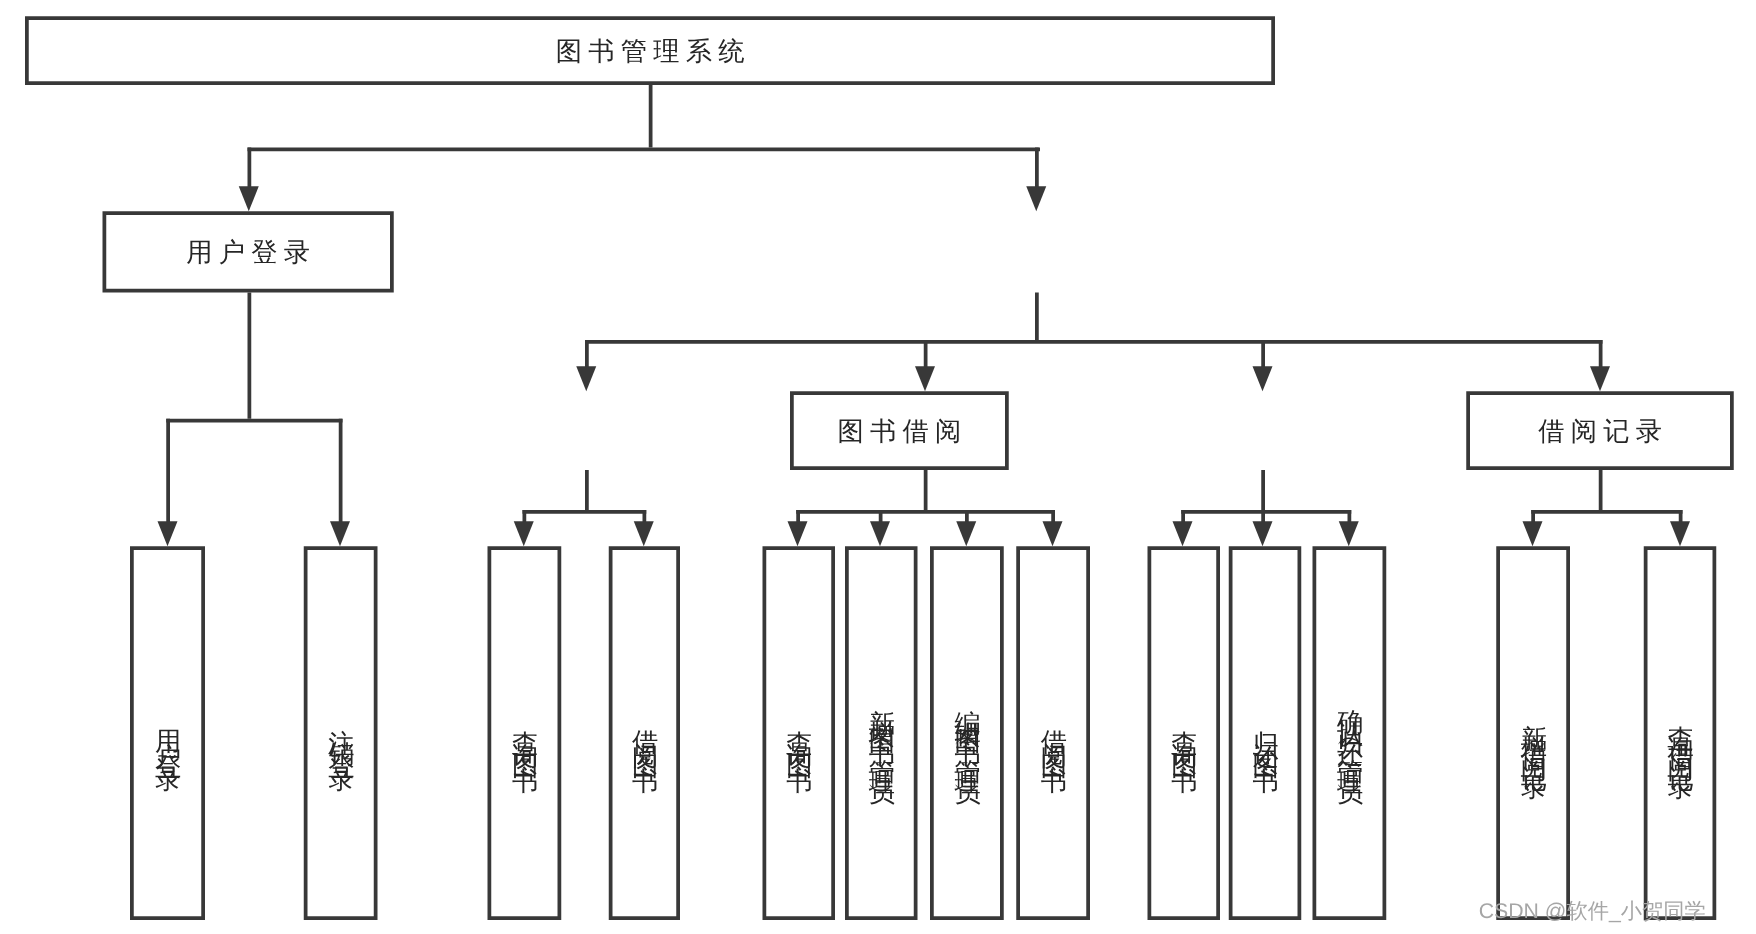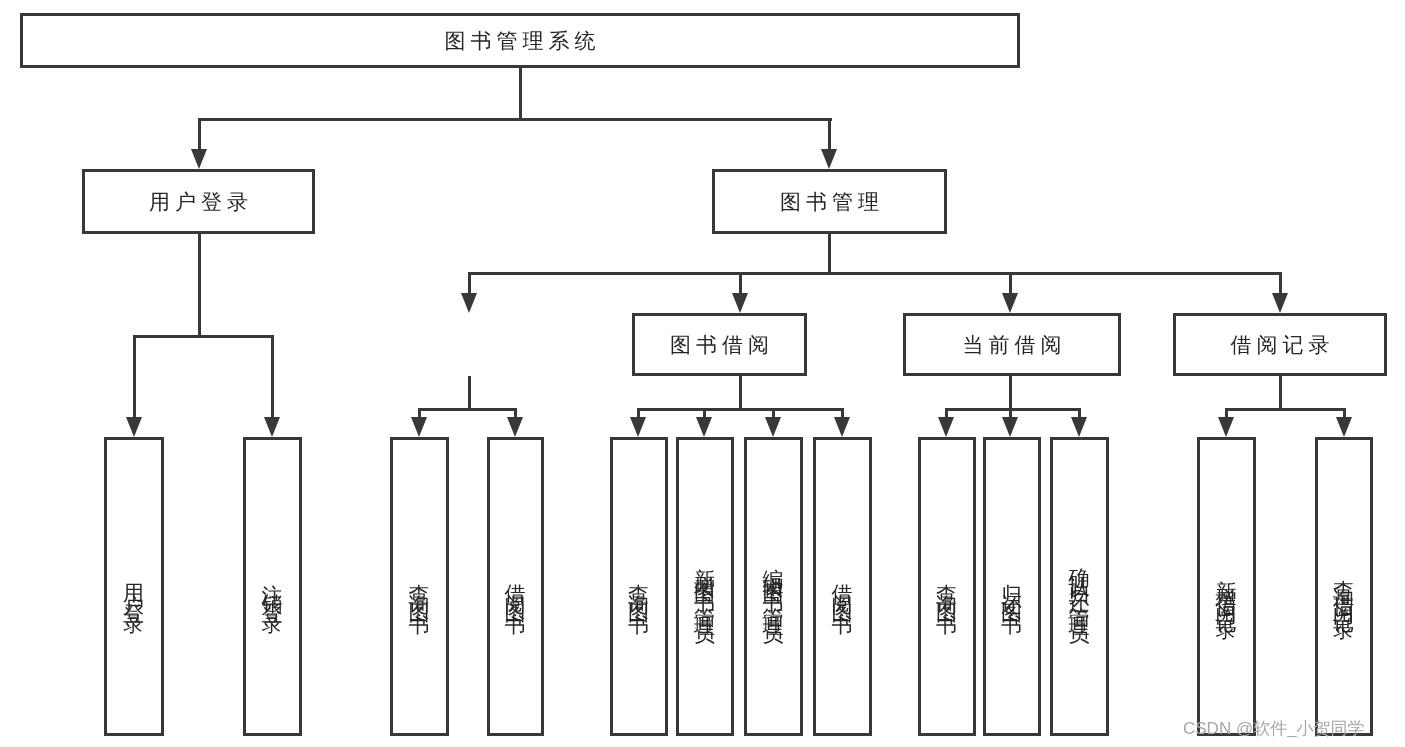--- a/index.html
+++ b/index.html
@@ -70,42 +70,40 @@
   <div class="box hbox" style="left:20px;top:13px;width:1000px;height:55px">图书管理系统</div>
 
   <div class="vline" style="left:519px;top:68px;height:50px"></div>
   <div class="hline" style="left:198px;top:118px;width:634px"></div>
   <div class="vline" style="left:198px;top:118px;height:32px"></div>
   <div class="arrow" style="left:191px;top:149px"></div>
   <div class="vline" style="left:828px;top:118px;height:32px"></div>
   <div class="arrow" style="left:821px;top:149px"></div>
 
   <div class="box hbox" style="left:82px;top:169px;width:233px;height:65px">用户登录</div>
-  <div class="box hbox" style="left:712px;top:169px;width:235px;height:65px">图书管理</div>
 
   <div class="vline" style="left:198px;top:234px;height:101px"></div>
   <div class="hline" style="left:133px;top:335px;width:141px"></div>
   <div class="vline" style="left:133px;top:335px;height:84px"></div>
   <div class="arrow" style="left:126px;top:417px"></div>
   <div class="vline" style="left:271px;top:335px;height:84px"></div>
   <div class="arrow" style="left:264px;top:417px"></div>
 
   <div class="vline" style="left:828px;top:234px;height:38px"></div>
   <div class="hline" style="left:468px;top:272px;width:814px"></div>
   <div class="vline" style="left:468px;top:272px;height:22px"></div>
   <div class="arrow" style="left:461px;top:293px"></div>
   <div class="vline" style="left:739px;top:272px;height:22px"></div>
   <div class="arrow" style="left:732px;top:293px"></div>
   <div class="vline" style="left:1009px;top:272px;height:22px"></div>
   <div class="arrow" style="left:1002px;top:293px"></div>
   <div class="vline" style="left:1279px;top:272px;height:22px"></div>
   <div class="arrow" style="left:1272px;top:293px"></div>
 
   <div class="box hbox" style="left:632px;top:313px;width:175px;height:63px">图书借阅</div>
-  <div class="box hbox" style="left:903px;top:313px;width:218px;height:63px">当前借阅</div>
   <div class="box hbox" style="left:1173px;top:313px;width:214px;height:63px">借阅记录</div>
 
   <div class="vline" style="left:468px;top:376px;height:32px"></div>
   <div class="hline" style="left:418px;top:408px;width:99px"></div>
   <div class="vline" style="left:418px;top:408px;height:11px"></div>
   <div class="arrow" style="left:411px;top:417px"></div>
   <div class="vline" style="left:514px;top:408px;height:11px"></div>
   <div class="arrow" style="left:507px;top:417px"></div>
 
   <div class="vline" style="left:739px;top:376px;height:32px"></div>

